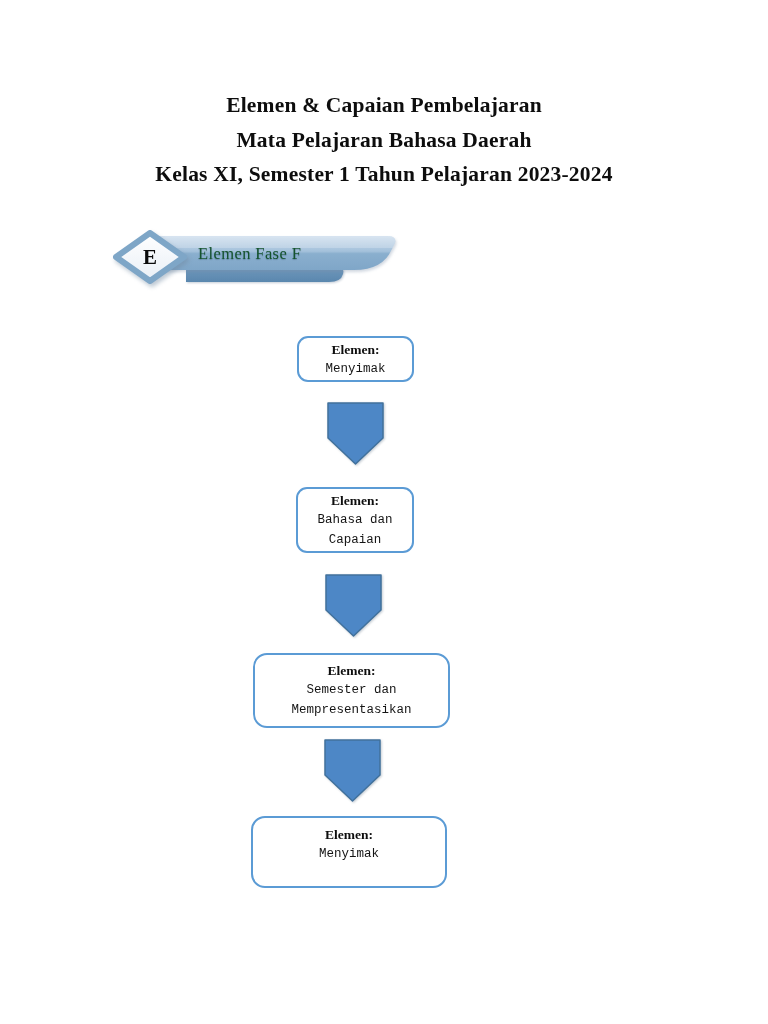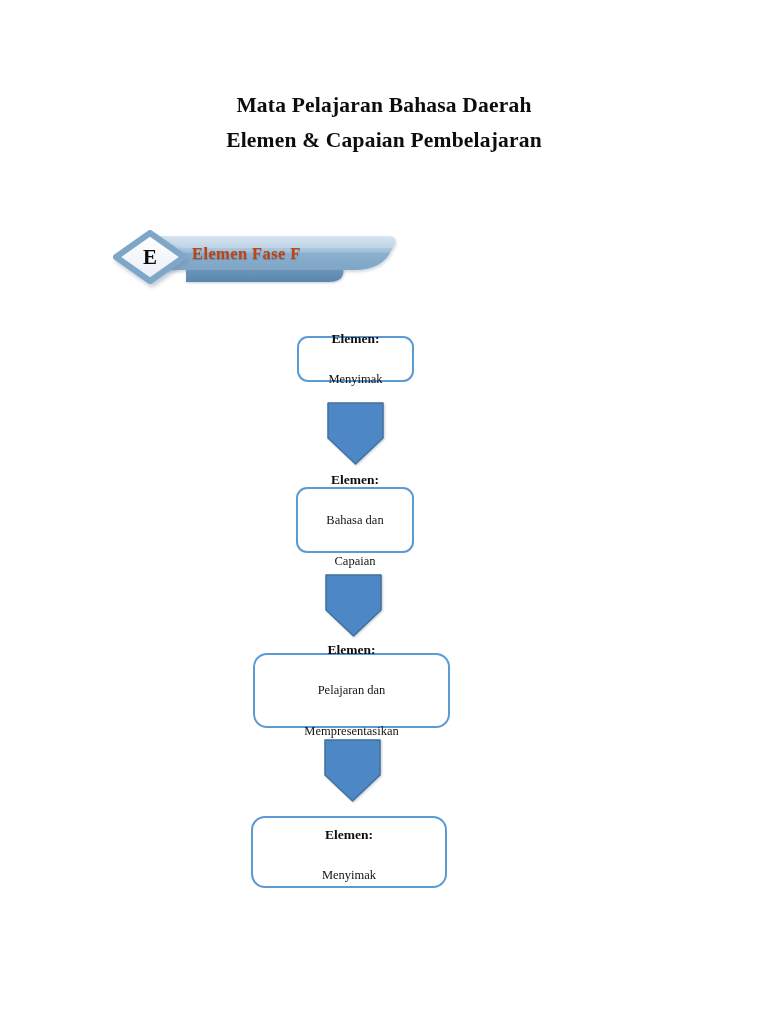--- a/index.html
+++ b/index.html
@@ -41,54 +41,53 @@
     width: 40px;
     text-align: center;
     font-family: "Liberation Serif", serif;
     font-weight: bold;
     font-size: 21px;
     line-height: 33px;
     color: #0b0b0b;
   }
   .banner-label {
     position: absolute;
-    left: 84px; top: 17px;
+    left: 90px; top: 17px;
     font-family: "Liberation Serif", serif;
-    font-weight: bold;
+    font-weight: normal;
     font-size: 16.5px;
     line-height: 21px;
-    color: #c2410c;
+    color: #14532d;
     letter-spacing: 0.4px;
     text-shadow: 0 1px 1px rgba(60,90,120,0.45);
     white-space: nowrap;
   }
 
   
   .flow-node {
     position: absolute;
     background: #ffffff;
     border: 2px solid var(--accent-blue, #5b9bd5);
     border-radius: 11px;
     box-sizing: border-box;
     display: flex;
     flex-direction: column;
     align-items: center;
     justify-content: center;
     text-align: center;
-    gap: 21px;
   }
   .flow-node .node-title {
     font-family: "Liberation Serif", serif;
     font-weight: bold;
     font-size: 13.5px;
     line-height: 19px;
     color: #0e0e0e;
   }
   .flow-node .node-line {
-    font-family: Liberation Serif, serif;
+    font-family: Liberation Mono, monospace;
     font-size: 12.5px;
     line-height: 20px;
     color: #141414;
   }
   .node-1 { left: 297px; top: 336px; width: 117px; height: 46px; }
   .node-2 { left: 296px; top: 487px; width: 118px; height: 66px; }
   .node-3 { left: 253px; top: 653px; width: 197px; height: 75px; border-radius: 14px; }
   .node-4 { left: 251px; top: 816px; width: 196px; height: 72px; border-radius: 14px;
             justify-content: flex-start; padding-top: 7px; }
 
@@ -98,22 +97,23 @@
     filter: drop-shadow(1px 1px 1px rgba(90,110,130,0.35));
   }
   .arrow-1 { left: 327px; top: 402px; }
   .arrow-2 { left: 325px; top: 574px; }
   .arrow-3 { left: 324px; top: 739px; }
 </style>
 </head>
 <body style="background: rgb(255, 255, 255);">
 
 <div class="doc-title">
+  <div class="t-line">Elemen &amp; Capaian Pembelajaran</div>
   <div class="t-line">Mata Pelajaran Bahasa Daerah</div>
-  <div class="t-line">Elemen &amp; Capaian Pembelajaran</div>
+  <div class="t-line">Kelas XI, Semester 1 Tahun Pelajaran 2023-2024</div>
 </div>
 
 <div class="banner">
   <svg width="310" height="66" viewBox="0 0 310 66">
     <defs>
       <linearGradient id="ribbonGrad" x1="0" y1="0" x2="0" y2="1">
         <stop offset="0%" stop-color="#cddded"></stop>
         <stop offset="45%" stop-color="#a4c1db"></stop>
         <stop offset="52%" stop-color="#8aafce"></stop>
         <stop offset="100%" stop-color="#7fa6c8"></stop>
@@ -159,21 +159,21 @@
   <div class="node-line">Bahasa dan</div>
   <div class="node-line">Capaian</div>
 </div>
 
 <svg class="flow-arrow arrow-2" viewBox="0 0 57 64">
   <polygon points="1,1 56,1 56,36 28.5,62 1,36" fill="#4d87c6" stroke="#41719c" stroke-width="1.5" stroke-linejoin="round"></polygon>
 </svg>
 
 <div class="flow-node node-3">
   <div class="node-title">Elemen:</div>
-  <div class="node-line">Pelajaran dan</div>
+  <div class="node-line">Semester dan</div>
   <div class="node-line">Mempresentasikan</div>
 </div>
 
 <svg class="flow-arrow arrow-3" viewBox="0 0 57 64">
   <polygon points="1,1 56,1 56,36 28.5,62 1,36" fill="#4d87c6" stroke="#41719c" stroke-width="1.5" stroke-linejoin="round"></polygon>
 </svg>
 
 <div class="flow-node node-4">
   <div class="node-title">Elemen:</div>
   <div class="node-line">Menyimak</div>

